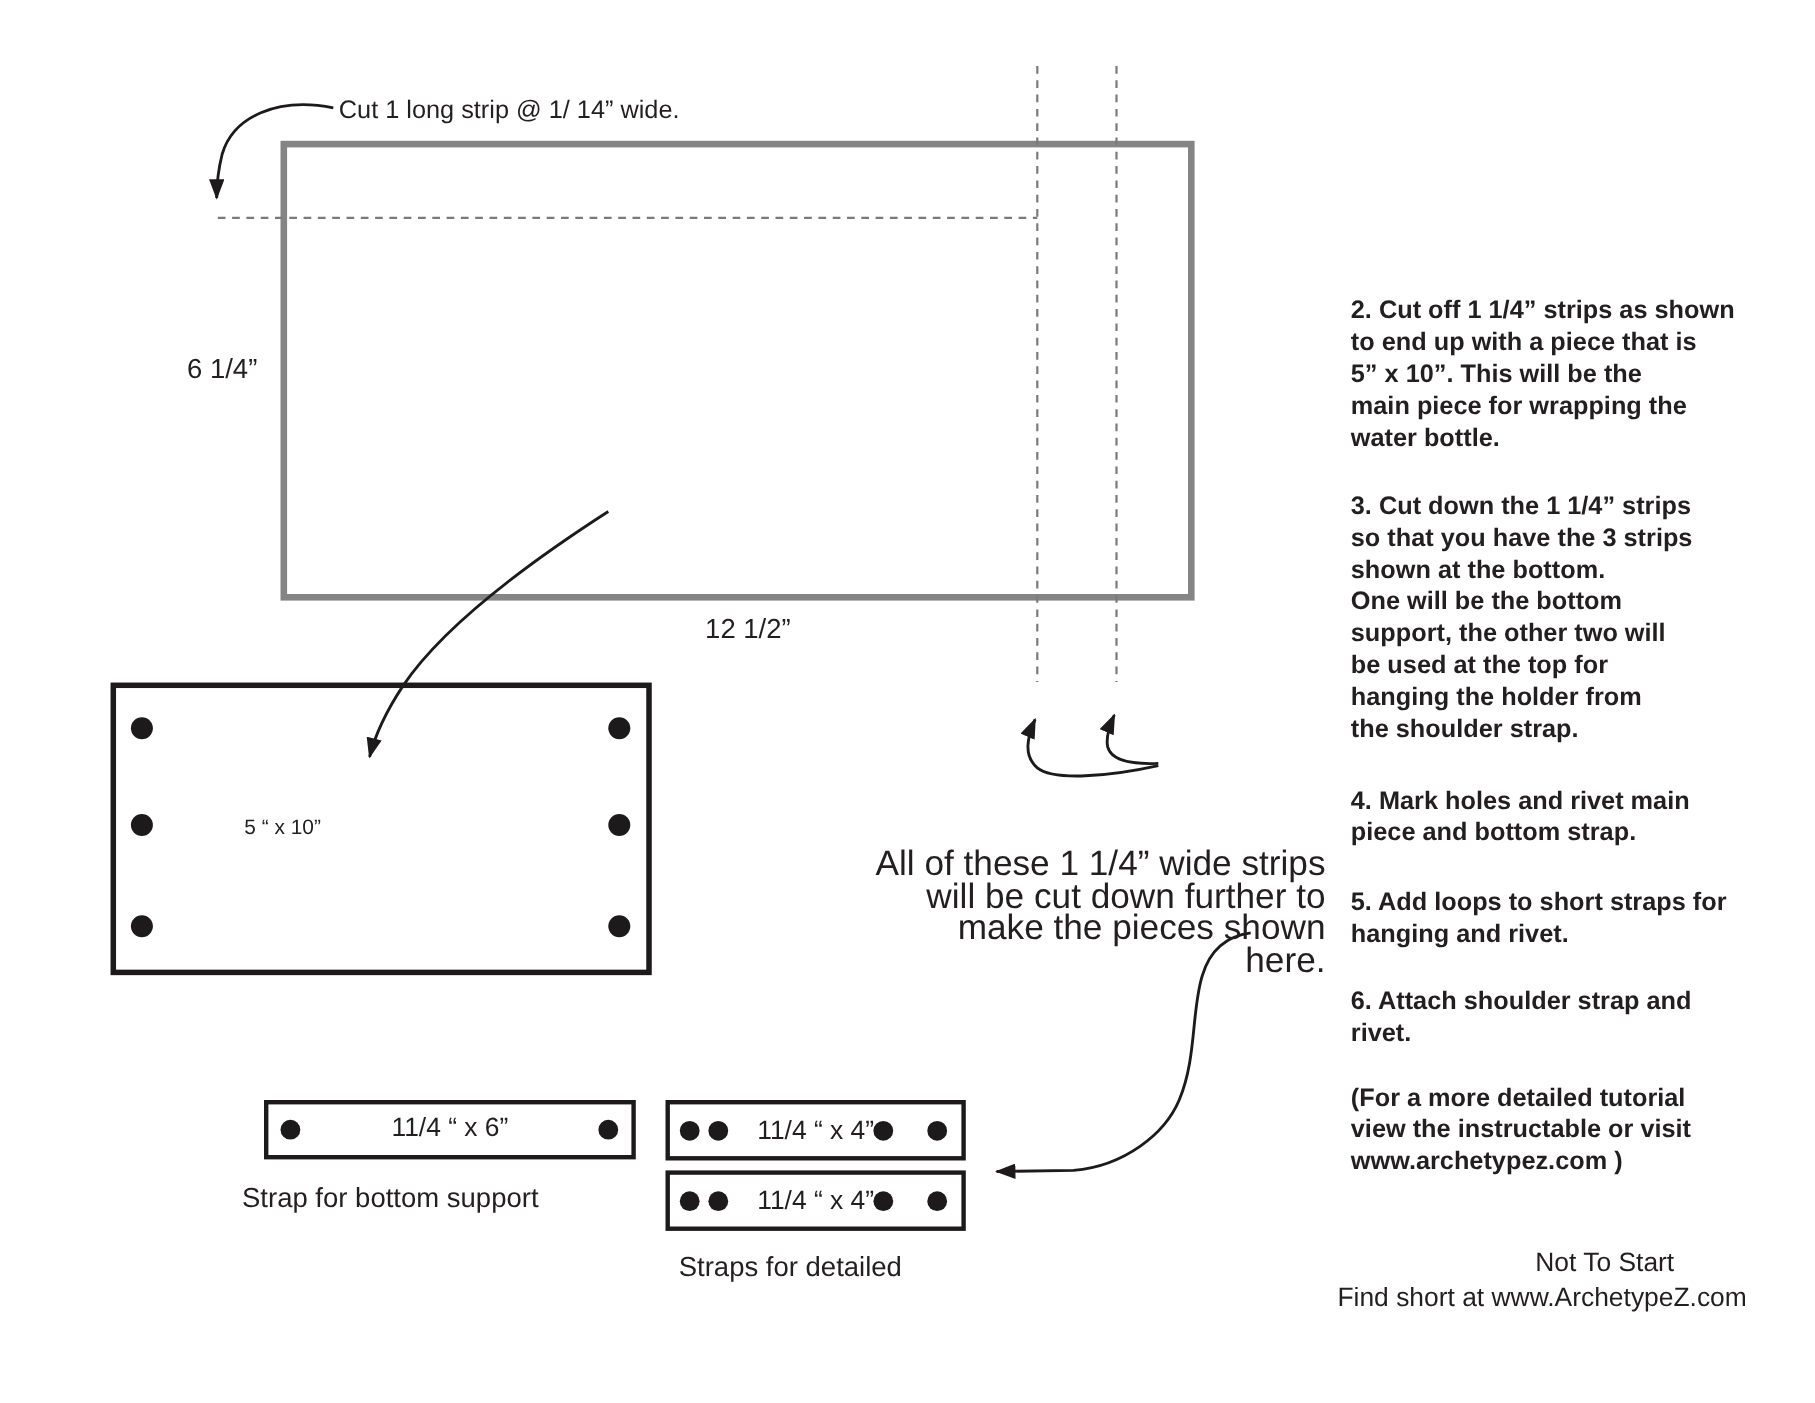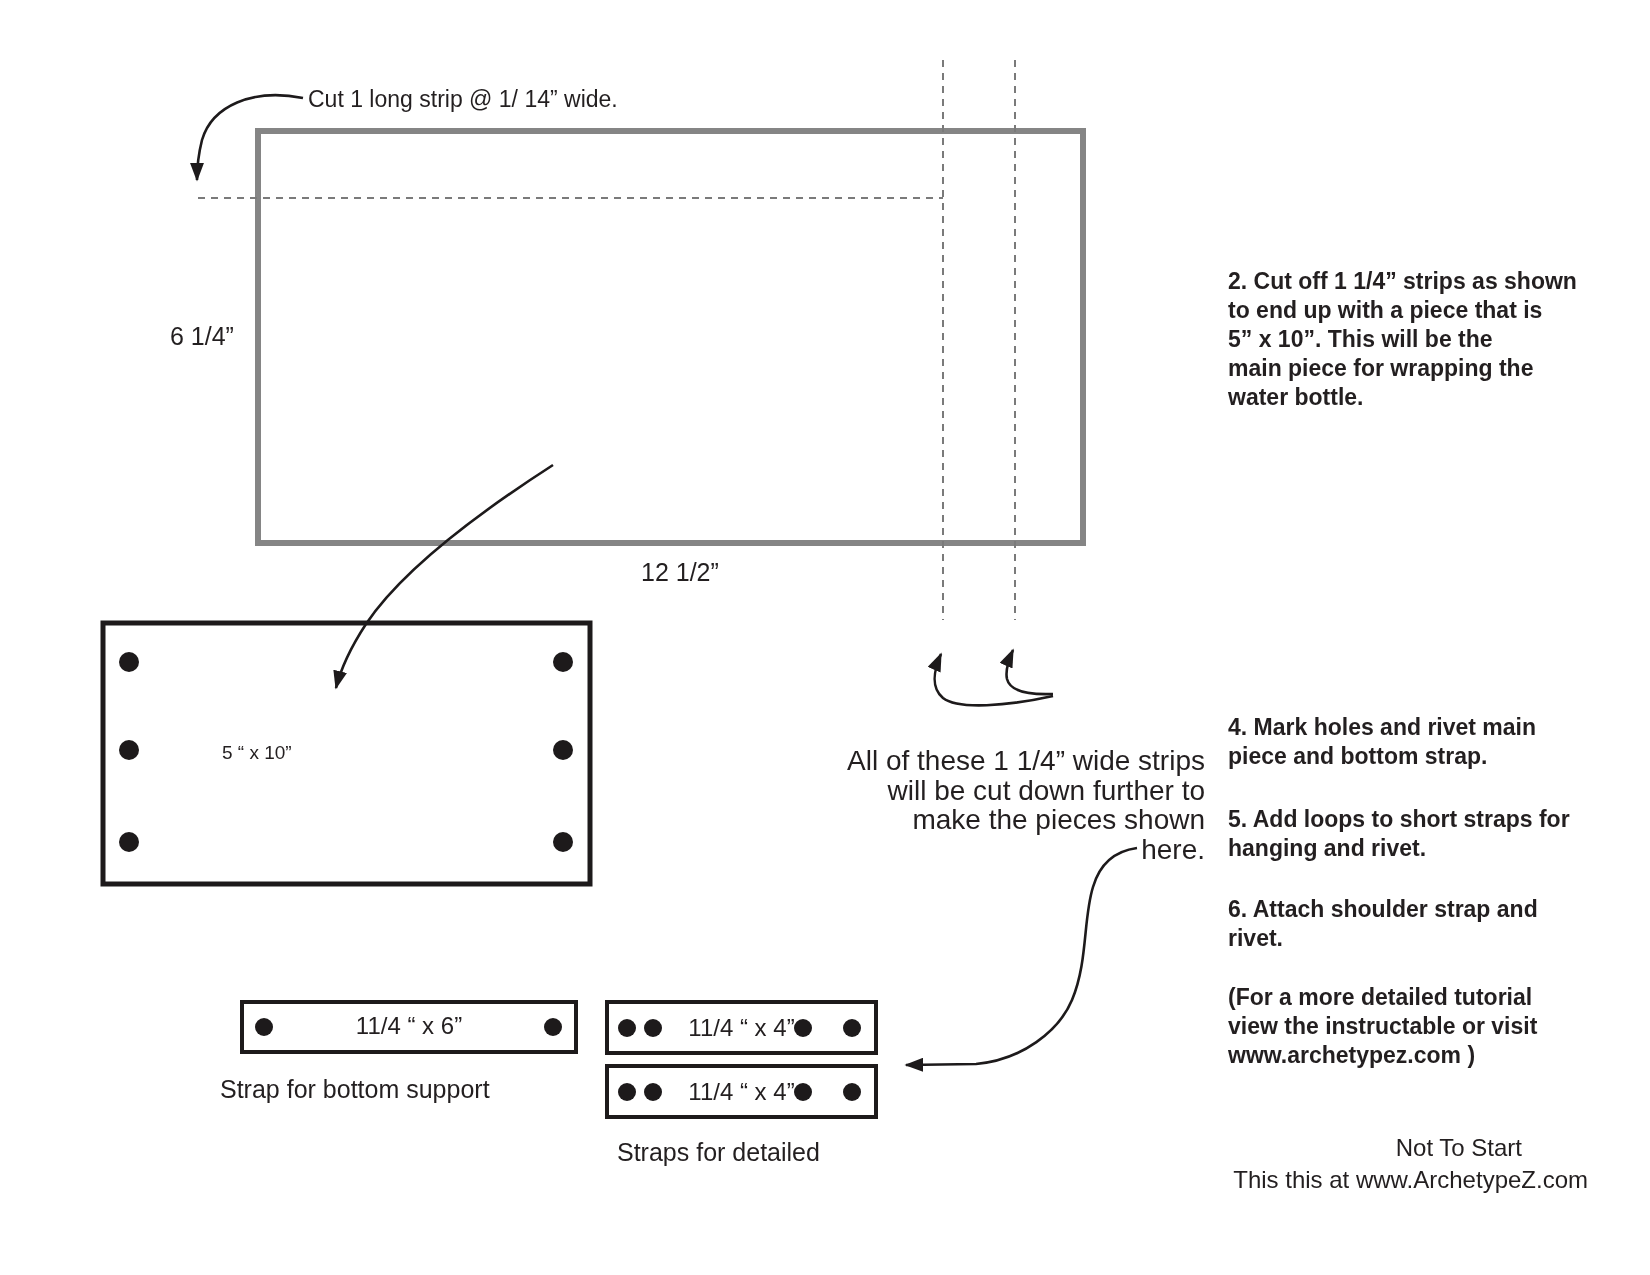--- a/index.html
+++ b/index.html
@@ -16,21 +16,21 @@
   .reg{font-weight:400;}
   .bold{font-weight:700;}
   .ra{text-align:right;}
   .ctr{text-align:center;}
   
   .cut1{left:308px;top:86px;font-size:23px;}
   .dimh{left:170px;top:322px;font-size:25px;}
   .dimw{left:641px;top:558px;font-size:25px;}
   .p510{left:222px;top:742px;font-size:19px;}
   .cut2{right:443px;top:679px;font-size:24px;line-height:29px;}
-  .stripsnote{right:445px;top:746px;font-size:28px;line-height:29.5px;}
+  .stripsnote{right:445px;top:770px;font-size:32px;line-height:29.5px;}
   .bstrapsize{left:242px;top:1012px;width:334px;font-size:24px;}
   .hstrap1size{left:607px;top:1014px;width:269px;font-size:24px;}
   .hstrap2size{left:607px;top:1078px;width:269px;font-size:24px;}
   .bstrapcap{left:220px;top:1075px;font-size:25px;}
   .hstrapcap{left:617px;top:1138px;font-size:25px;}
   
   .col{left:1228px;font-size:23px;line-height:29px;}
   .title{top:64px;}
   .s1{top:177px;}
   .s2{top:267px;}
@@ -102,26 +102,34 @@
   <div class="lbl reg ctr hstrap1size">11/4 “ x 4”</div>
   <div class="lbl reg ctr hstrap2size">11/4 “ x 4”</div>
   <div class="lbl reg bstrapcap">Strap for bottom support</div>
   <div class="lbl reg hstrapcap">Straps for detailed</div>
 
   <div class="lbl bold col s2">2. Cut off 1 1/4” strips as shown
 to end up with a piece that is
  5” x 10”. This will be the
 main piece for wrapping the
 water bottle.</div>
+  <div class="lbl bold col s3">3. Cut down the 1 1/4” strips
+so that you have the 3 strips
+shown at the bottom.
+One will be the bottom
+support, the other two will
+be used at the top for
+hanging the holder from
+the shoulder strap.</div>
   <div class="lbl bold col s4">4. Mark holes and rivet main
 piece and bottom strap.</div>
   <div class="lbl bold col s5">5. Add loops to short straps for
 hanging and rivet.</div>
   <div class="lbl bold col s6">6. Attach shoulder strap and
 rivet.</div>
   <div class="lbl bold col note">(For a more detailed tutorial
 view the instructable or visit
 www.archetypez.com )</div>
 
   <div class="lbl reg ra scale">Not To Start</div>
-  <div class="lbl reg ra footer">This this at www.ArchetypeZ.com</div>
+  <div class="lbl reg ra footer">Find short at www.ArchetypeZ.com</div>
 
 </div>
 
 </body></html>

